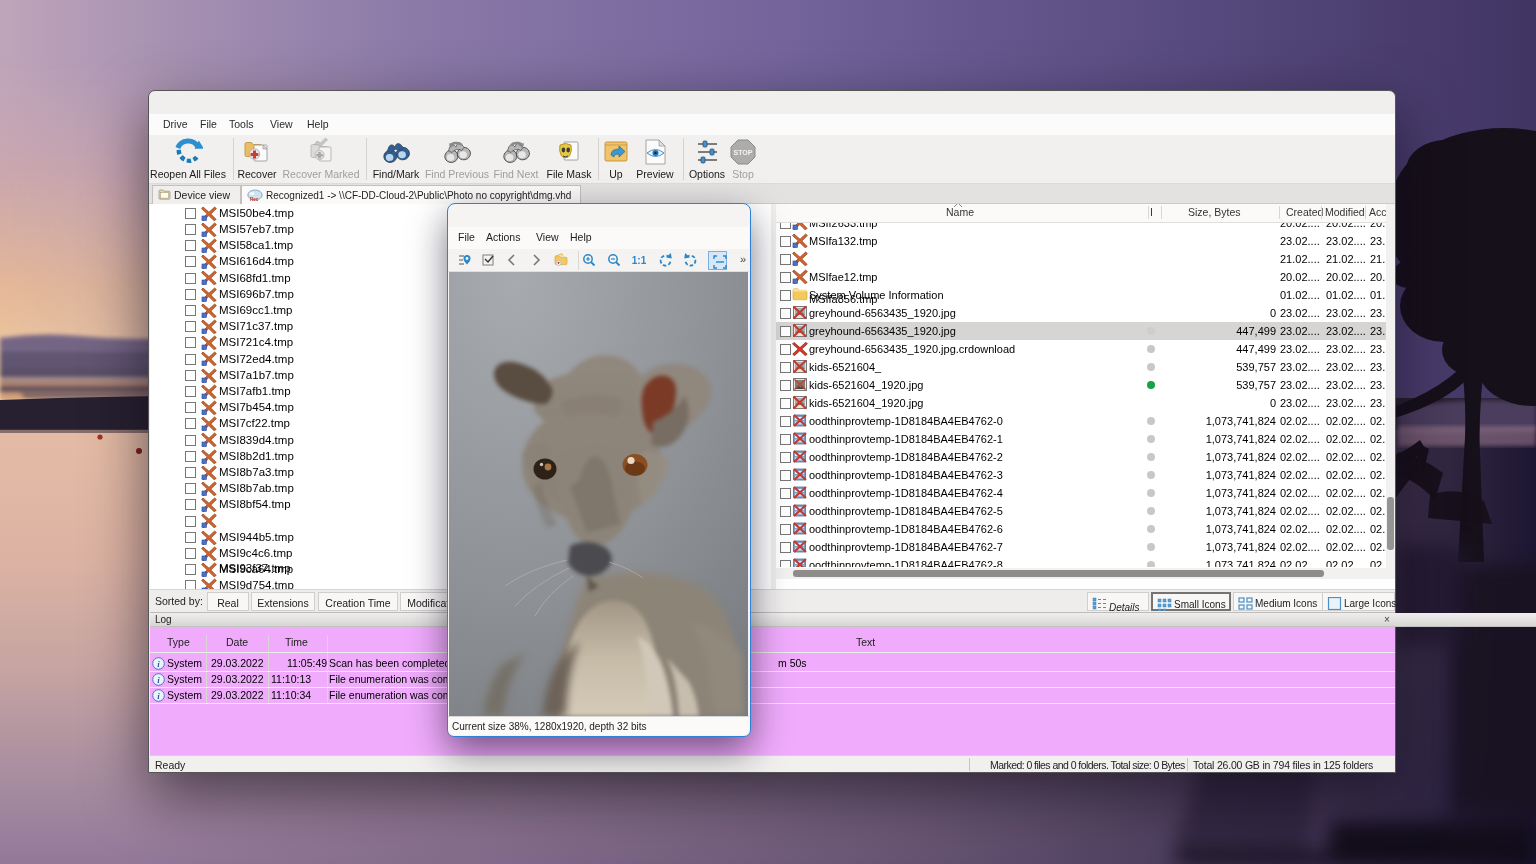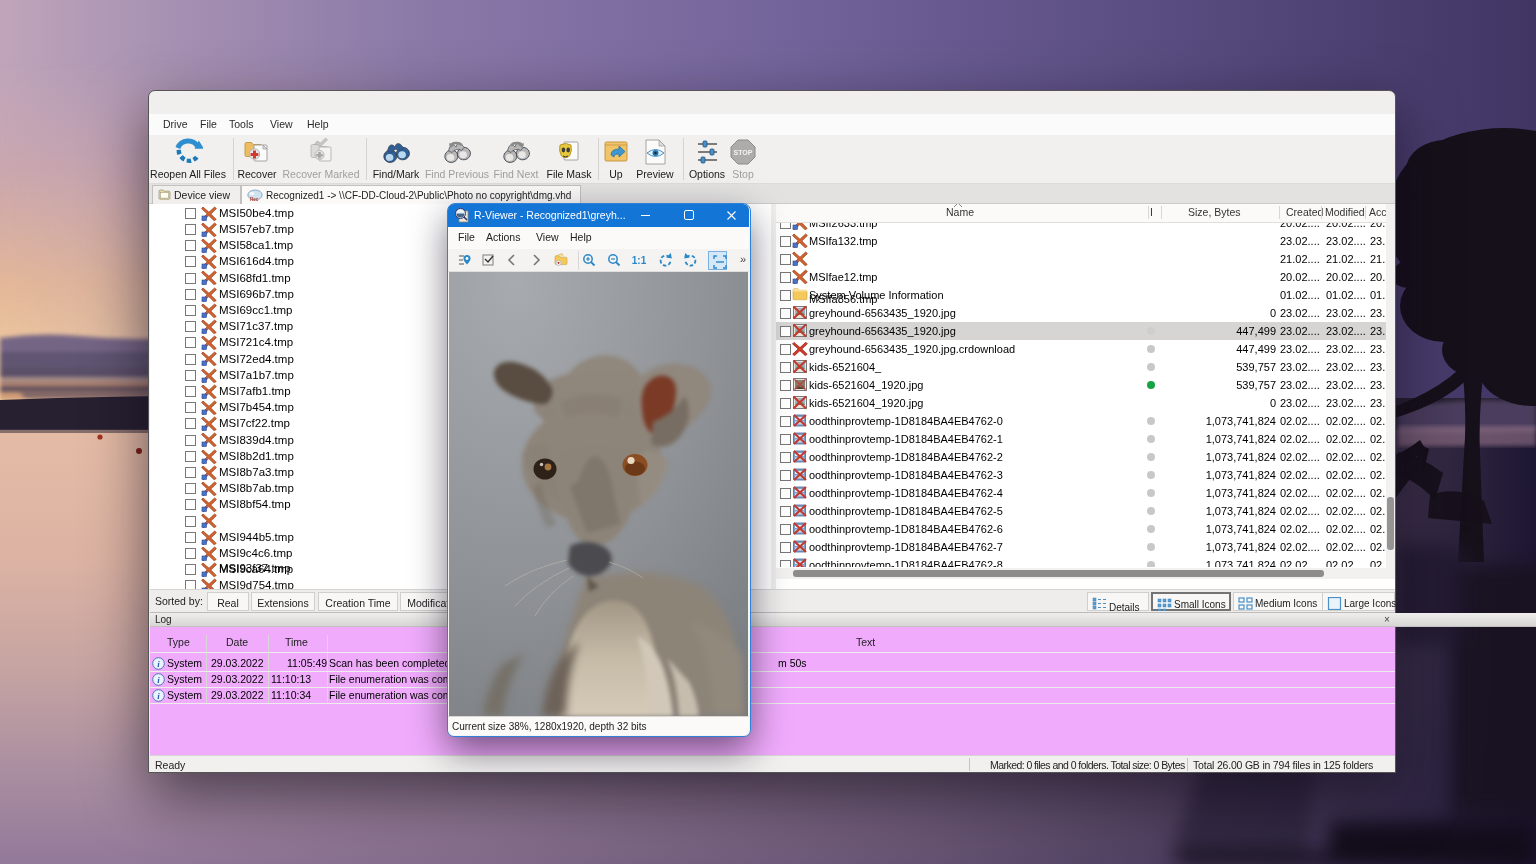--- a/index.html
+++ b/index.html
@@ -711,21 +711,21 @@
         <span class="abs" style="left:4px;top:3px;"><svg width="15" height="13" viewBox="0 0 15 13">
             <g fill="#5aa0d8" stroke="#3a80b8" stroke-width="0.5">
               <rect x="1" y="1" width="3" height="3"></rect>
               <rect x="1" y="5" width="3" height="3"></rect>
               <rect x="1" y="9" width="3" height="3"></rect>
             </g>
             <g stroke="#4a90c8" stroke-width="1.2">
               <path d="M6 2.5 h8 M6 6.5 h8 M6 10.5 h8" stroke-dasharray="3 2"></path>
             </g>
           </svg></span>
-        <span class="abs t10 nw" style="left:21px;top:9px;color:#222;">Details</span>
+        <span class="abs t10 nw" style="left:21px;top:9px;color:#222;font-style:italic;">Details</span>
       </div>
 <div class="abs" style="left:1001px;top:2px;width:80px;height:19px;background:#f8f7f6;border:2px solid #737373;box-sizing:border-box;">
         <span class="abs" style="left:4px;top:3px;"><svg width="15" height="13" viewBox="0 0 15 13">
             <g fill="#5aa0d8" stroke="#3a80b8" stroke-width="0.5">
               <rect x="1" y="1" width="3" height="3"></rect>
               <rect x="6" y="1" width="3" height="3"></rect>
               <rect x="11" y="1" width="3" height="3"></rect>
               <rect x="1" y="6" width="3" height="3"></rect>
               <rect x="6" y="6" width="3" height="3"></rect>
               <rect x="11" y="6" width="3" height="3"></rect>
@@ -797,34 +797,20 @@
 </div>
 <div class="abs" style="left:1px;top:664px;width:1245px;height:17px;background:#f1f0ef;border-top:1px solid #d5d4d3;box-sizing:border-box;">
 <div class="abs t105 nw" style="left:5px;top:3px;color:#222;">Ready</div>
 <div class="abs" style="left:819px;top:2px;width:1px;height:13px;background:#c6c5c4;"></div>
 <div class="abs t105 nw" style="left:840px;top:3px;color:#222;letter-spacing:-0.55px;">Marked: 0 files and 0 folders. Total size: 0 Bytes</div>
 <div class="abs" style="left:1037px;top:2px;width:1px;height:13px;background:#c6c5c4;"></div>
 <div class="abs t105 nw" style="left:1043px;top:3px;color:#222;letter-spacing:-0.2px;">Total 26.00 GB in 794 files in 125 folders</div>
 </div>
 </div>
 <div class="abs" style="left:447px;top:203px;width:304px;height:534px;background:#f5f4f3;border:1.5px solid #2f80d6;border-radius:8px 8px 7px 7px;box-shadow:0 14px 36px rgba(15,8,25,.55);box-sizing:border-box;">
-<div class="abs" style="left:0;top:0;width:301px;height:23px;background:#1375d6;border-radius:6px 6px 0 0;">
-<svg class="abs" style="left:6px;top:3px" width="16" height="16" viewBox="0 0 16 16">
- <rect x="5" y="4" width="9" height="11" fill="#f0e8d8" stroke="#8a8878" stroke-width="0.8"></rect>
- <circle cx="6.5" cy="6.5" r="5" fill="#e8f0f8" stroke="#336" stroke-width="1"></circle>
- <path d="M2.5 6.5 a4 4 0 0 0 8 0 Z" fill="#446688"></path>
- <path d="M10 10 l3 3" stroke="#336" stroke-width="1.6"></path>
-</svg>
-<div class="abs t105 nw" style="left:26px;top:5px;color:#fff;">R-Viewer - Recognized1\greyh...</div>
-<div class="abs" style="left:193px;top:11px;width:9px;height:1.2px;background:#fff;"></div>
-<div class="abs" style="left:236px;top:6px;width:8px;height:8px;border:1.2px solid #fff;border-radius:2px;"></div>
-<svg class="abs" style="left:279px;top:6.5px" width="9" height="9">
-        <path d="M0.5 0.5 L8.5 8.5 M8.5 0.5 L0.5 8.5" stroke="#fff" stroke-width="1.1"></path>
-      </svg>
-</div>
 <div class="abs" style="left:0;top:23px;width:301px;height:22px;background:#fbfaf9;">
 <div class="abs t105 nw" style="left:10px;top:4px;color:#222;">File</div>
 <div class="abs t105 nw" style="left:38px;top:4px;color:#222;">Actions</div>
 <div class="abs t105 nw" style="left:88px;top:4px;color:#222;">View</div>
 <div class="abs t105 nw" style="left:122px;top:4px;color:#222;">Help</div>
 </div>
 <div class="abs" style="left:0;top:45px;width:301px;height:23px;background:#f4f3f2;border-bottom:1px solid #e0dfde;box-sizing:border-box;">
 <svg class="abs" style="left:9px;top:4px" width="14" height="14" viewBox="0 0 14 14">
         <path d="M2 3 h5 M2 7 h4 M2 11 h5" stroke="#555" stroke-width="1"></path>
         <path d="M10 2 a3.5 3.5 0 0 1 3.5 3.5 q0 2.5 -3.5 6 q-3.5 -3.5 -3.5 -6 a3.5 3.5 0 0 1 3.5 -3.5 Z" fill="#2a88c8"></path>

